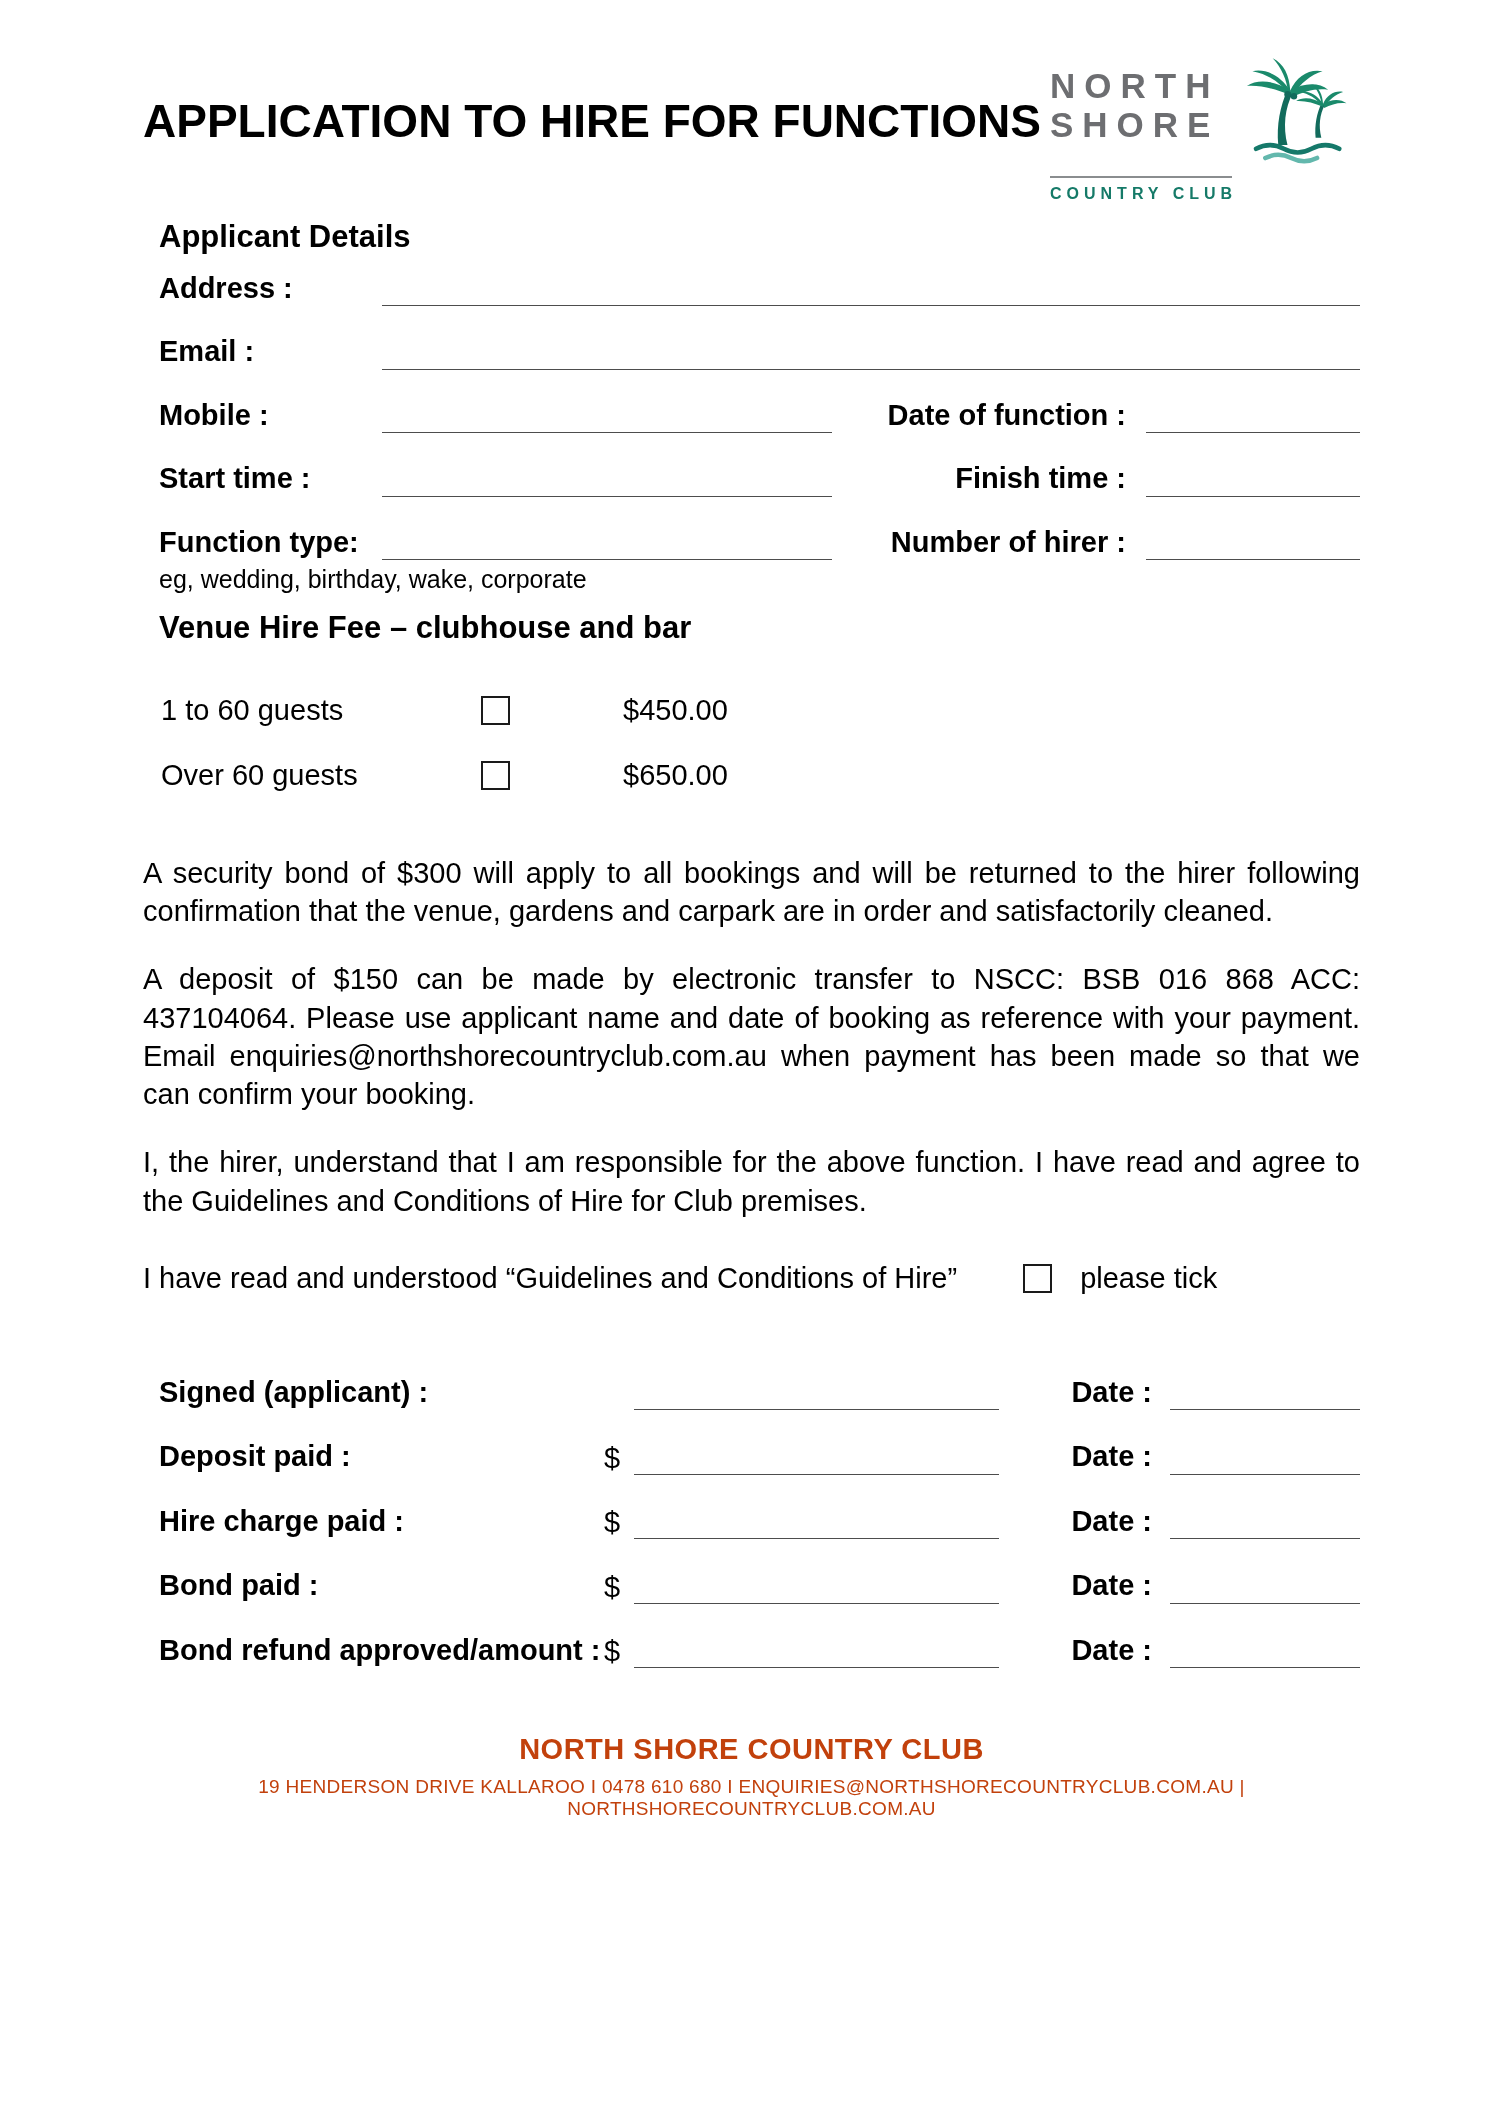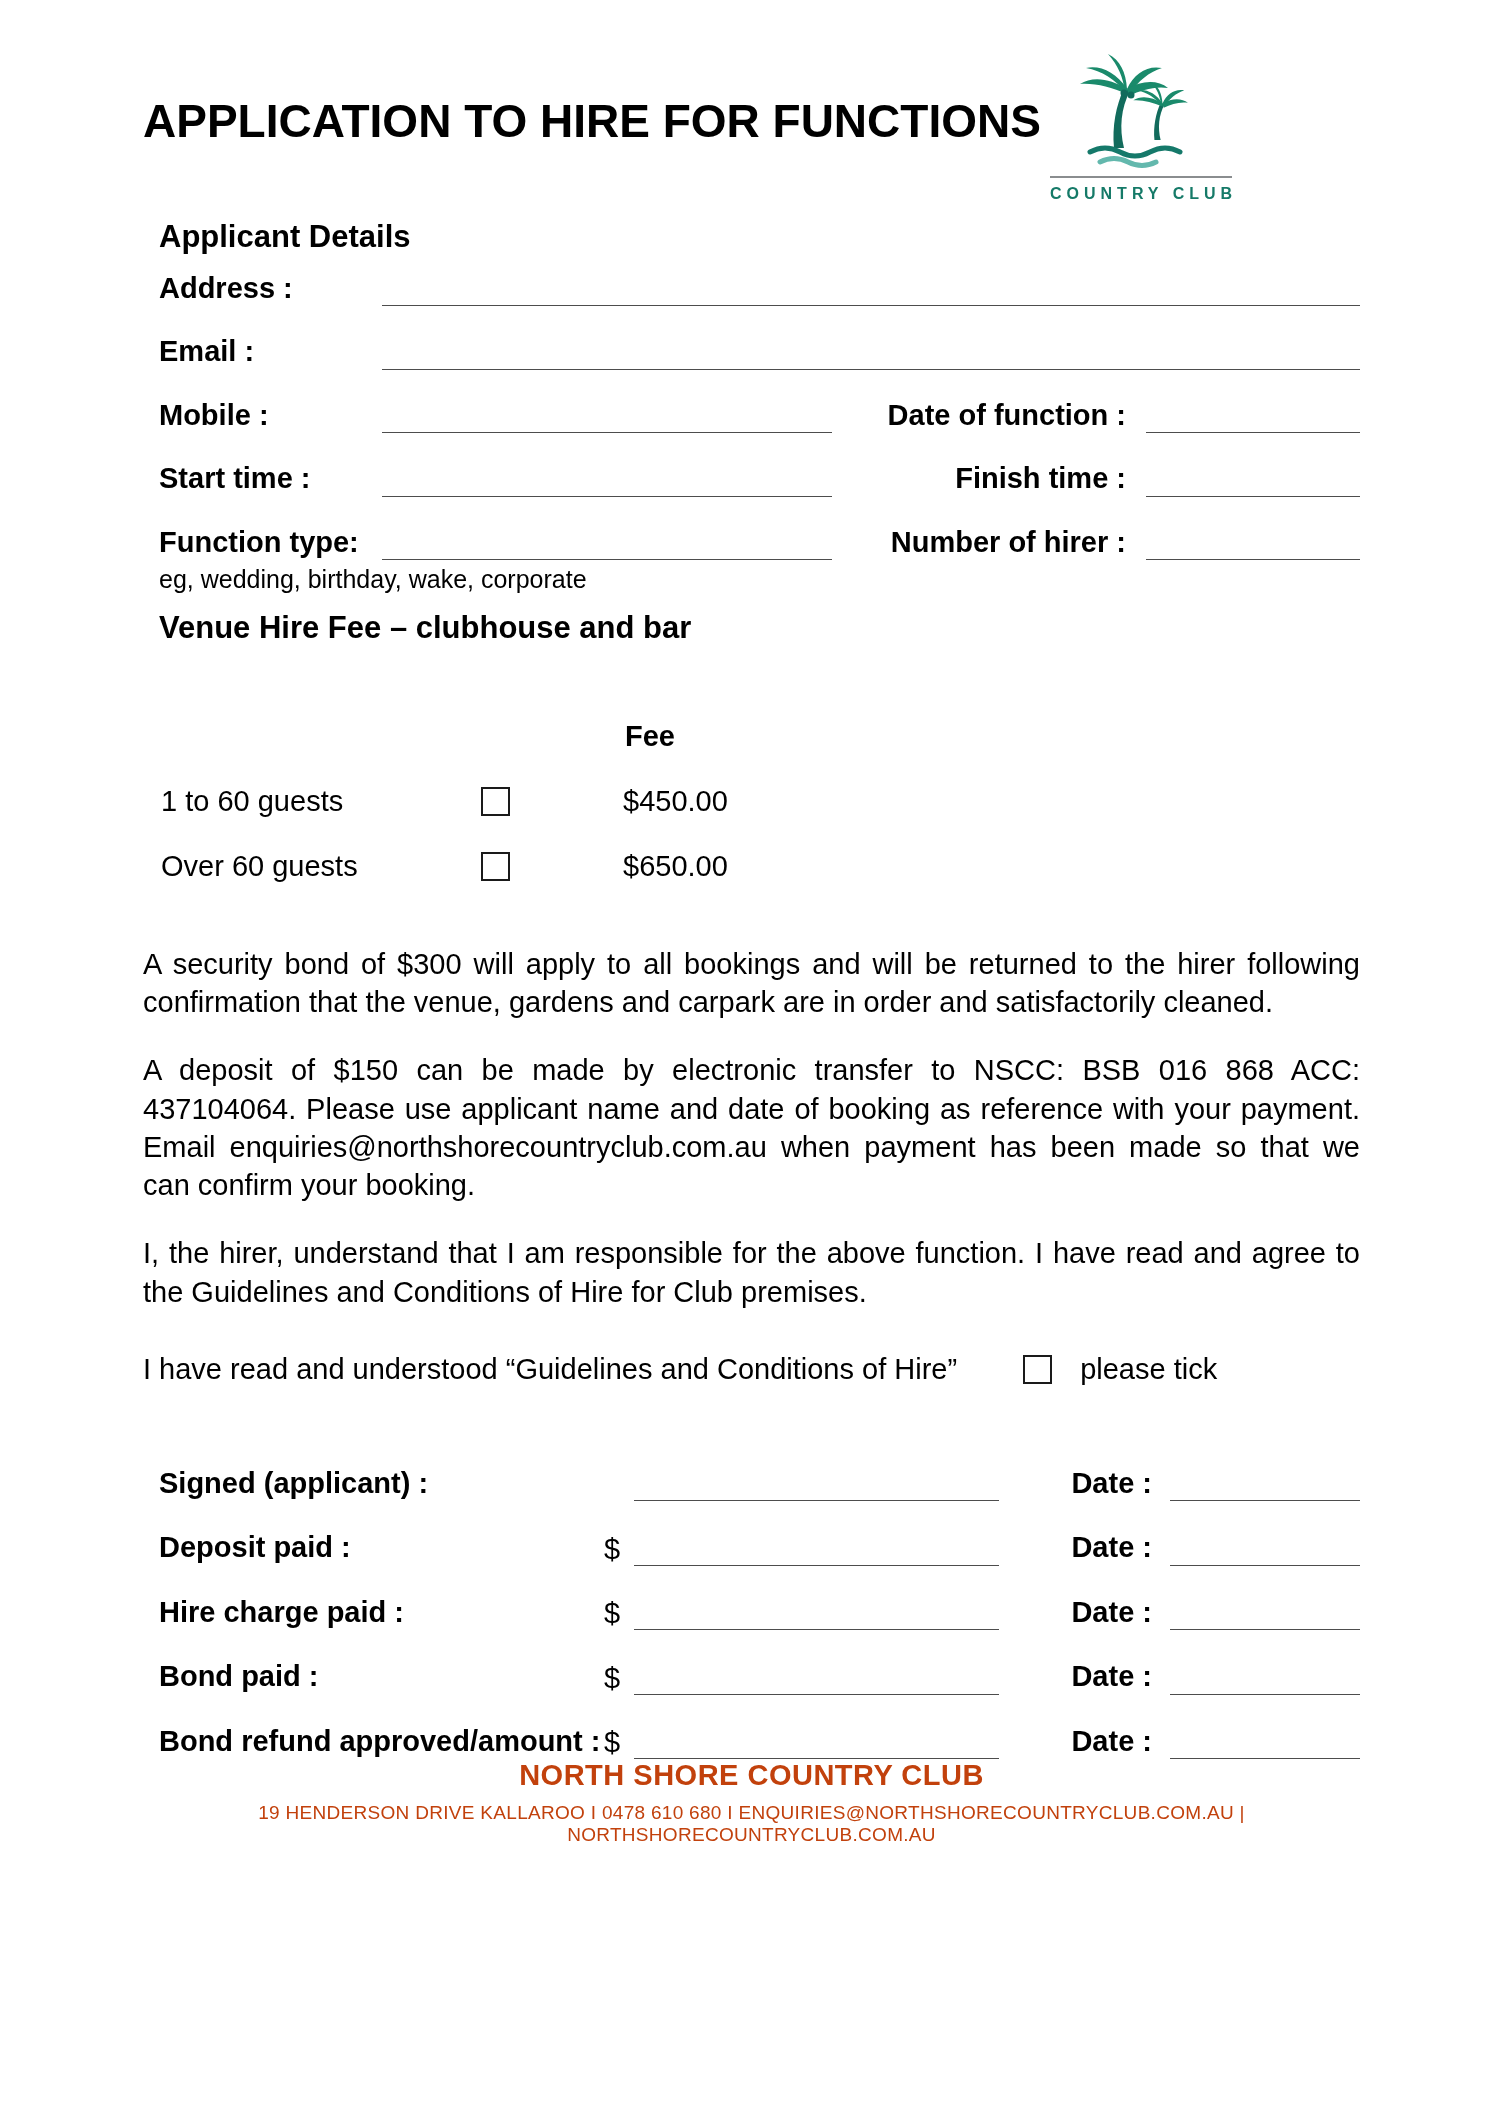--- a/index.html
+++ b/index.html
@@ -73,20 +73,24 @@
 </style>
 </head>
 <body>
 
 <div class="page">
 
   <div class="header">
     <h1 class="title">APPLICATION TO HIRE FOR FUNCTIONS</h1>
     <div class="logo">
       <div class="logo-top">
+        <div class="logo-words">
+          <div class="logo-word">NORTH</div>
+          <div class="logo-word">SHORE</div>
+        </div>
         <svg class="palm-svg" viewBox="0 0 150 124" aria-hidden="true">
 
           <g fill="#1a8a6b">
             <path d="M62 100 C60 78 64 58 72 40 L78 43 C69 60 67 80 72 100 Z" fill="#126b5c"></path>
             <path d="M75 41 C58 30 40 28 28 36 C43 35 59 39 75 46 Z"></path>
             <path d="M75 41 C64 24 48 17 34 20 C50 23 63 31 75 46 Z"></path>
             <path d="M75 41 C74 24 68 12 56 6 C66 17 71 29 73 44 Z"></path>
             <path d="M75 41 C82 25 96 17 110 20 C97 24 86 33 78 46 Z"></path>
             <path d="M75 41 C90 32 106 32 116 40 C103 38 89 42 77 48 Z"></path>
             <circle cx="72" cy="45" r="3.5" fill="#126b5c"></circle>
@@ -136,21 +140,20 @@
   <div class="frow">
     <div class="flabel">Function type:</div>
     <div class="fline left"></div>
     <div class="rlabel">Number of hirer :</div>
     <div class="fline right"></div>
   </div>
   <div class="hint">eg, wedding, birthday, wake, corporate</div>
 
   <h2 class="section-heading venue-heading">Venue Hire Fee – clubhouse and bar</h2>
   <div class="fee-table">
-    <div class="fee-header">Fee</div>
     <div class="fee-row">
       <div class="fee-label">1 to 60 guests</div>
       <div class="checkbox"></div>
       <div class="fee-amount">$450.00</div>
     </div>
     <div class="fee-row">
       <div class="fee-label">Over 60 guests</div>
       <div class="checkbox"></div>
       <div class="fee-amount">$650.00</div>
     </div>

